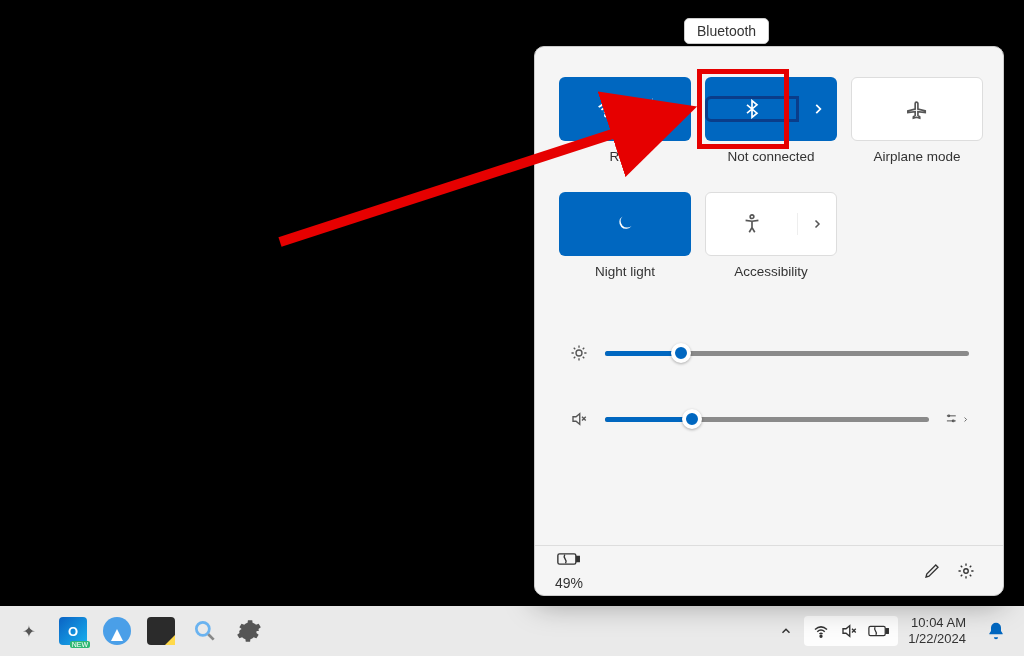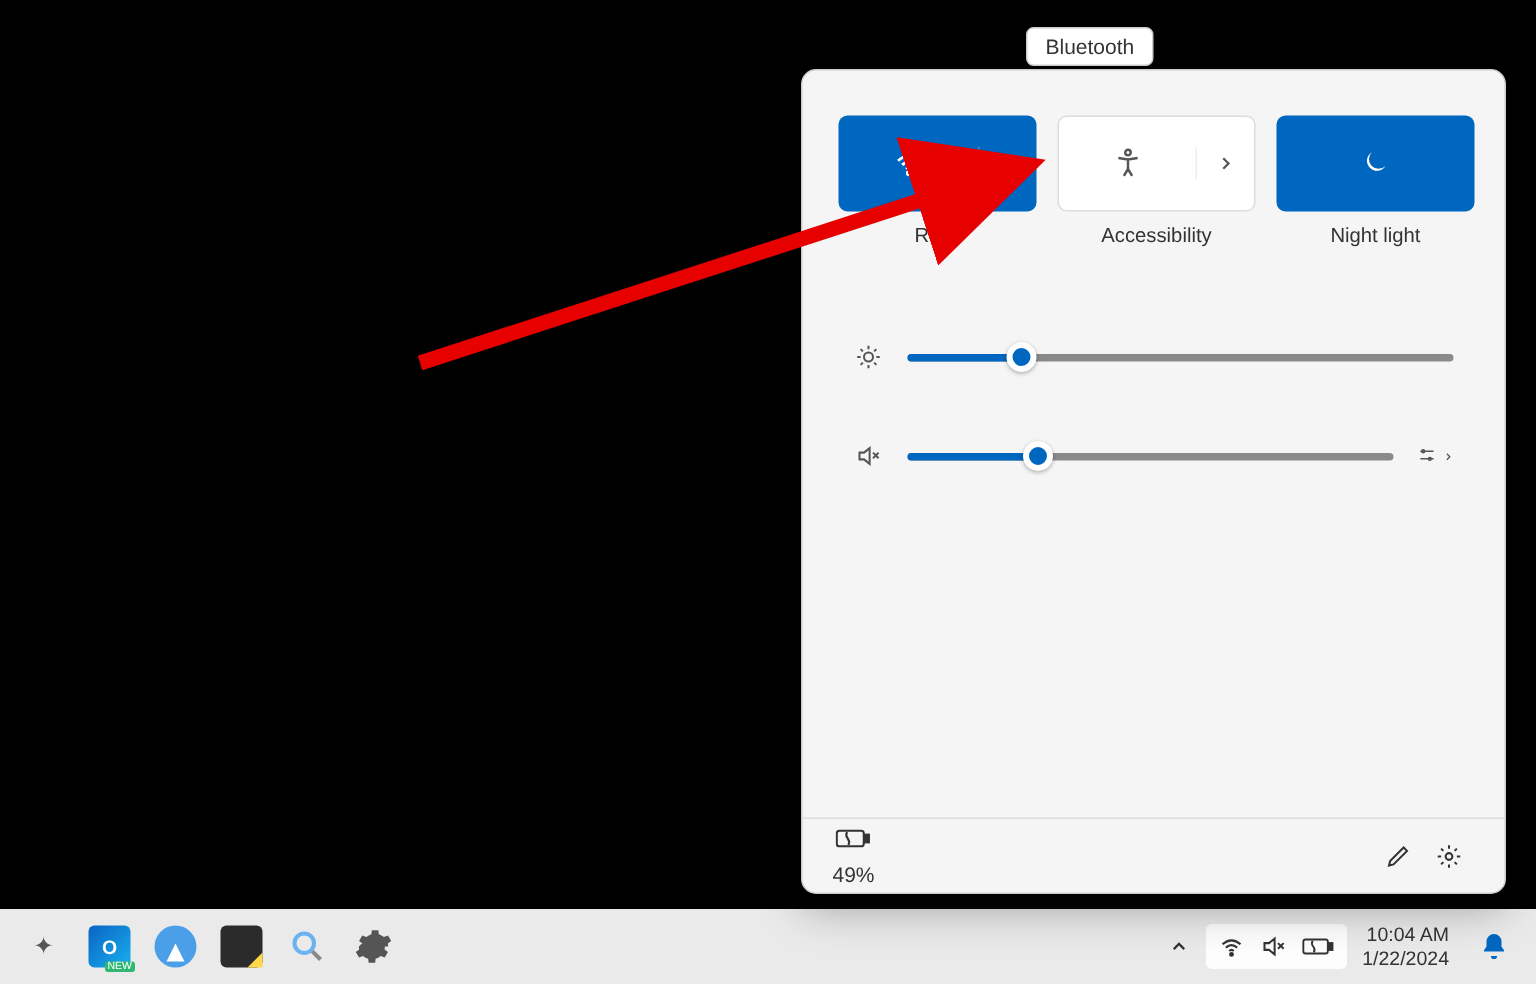--- a/index.html
+++ b/index.html
@@ -203,48 +203,72 @@
         </div>
         <div class="expand">
           <svg width="14" height="14" viewBox="0 0 24 24" fill="none" stroke="#fff" stroke-width="3">
               <path d="M9 5l7 7-7 7"></path>
             </svg>
         </div>
       </div>
       <div class="tile-label">RGG</div>
     </div>
 
-
-
+    <div class="tile-block">
+      <div class="tile blue split" style="position:relative;">
+        <div class="highlight-box"></div>
+        <div class="main" style="border:3px solid #0a3d8a; border-radius:6px 0 0 6px;">
+          <svg width="20" height="20" viewBox="0 0 24 24" fill="none" stroke="#fff" stroke-width="2">
+            <path d="M6 7l12 10-6 5V2l6 5L6 17"></path>
+          </svg>
+        </div>
+        <div class="expand">
+          <svg width="14" height="14" viewBox="0 0 24 24" fill="none" stroke="#fff" stroke-width="3">
+              <path d="M9 5l7 7-7 7"></path>
+            </svg>
+        </div>
+      </div>
+      <div class="tile-label">Not connected</div>
+    </div>
+
+    <div class="tile-block">
+      <div class="tile white">
+        <svg width="22" height="22" viewBox="0 0 24 24" fill="none" stroke="#555" stroke-width="1.8">
+          <path d="M21 14l-8-2V6a1.5 1.5 0 10-3 0v6l-8 2v2l8-1v4l-2 1.5V22l3.5-1L15 22v-1.5L13 19v-4l8 1z" fill="none"></path>
+        </svg>
+      </div>
+      <div class="tile-label">Airplane mode</div>
+    </div>
+
+
+    <div class="tile-block">
+      <div class="tile blue">
+        <svg width="20" height="20" viewBox="0 0 24 24" fill="#fff">
+          <path d="M20 14A8 8 0 119 3a6.5 6.5 0 0011 11z"></path>
+        </svg>
+      </div>
+      <div class="tile-label">Night light</div>
+    </div>
 
     <div class="tile-block">
       <div class="tile white split">
         <div class="main">
           <svg width="22" height="22" viewBox="0 0 24 24" fill="none" stroke="#555" stroke-width="1.8">
             <circle cx="12" cy="4" r="2"></circle>
               <path d="M5 8l7 1 7-1M12 9v7M9 21l3-5 3 5"></path>
           </svg>
         </div>
         <div class="expand">
           <svg width="12" height="12" viewBox="0 0 24 24" fill="none" stroke="#555" stroke-width="3">
               <path d="M9 5l7 7-7 7"></path>
             </svg>
         </div>
       </div>
       <div class="tile-label">Accessibility</div>
     </div>
-
-    <div class="tile-block">
-      <div class="tile blue">
-        <svg width="20" height="20" viewBox="0 0 24 24" fill="#fff">
-          <path d="M20 14A8 8 0 119 3a6.5 6.5 0 0011 11z"></path>
-        </svg>
-      </div>
-      <div class="tile-label">Night light</div>
-    </div>
   </div>
 
   <div class="slider-row" style="margin-top:18px;">
     <div class="slider-icon">
       <svg width="18" height="18" viewBox="0 0 24 24" fill="none" stroke="#555" stroke-width="1.8">
         <circle cx="12" cy="12" r="4"></circle>
           <path d="M12 2v3M12 19v3M2 12h3M19 12h3M5 5l2 2M17 17l2 2M17 7l2-2M5 19l2-2"></path>
       </svg>
     </div>
     <div class="slider-track">

